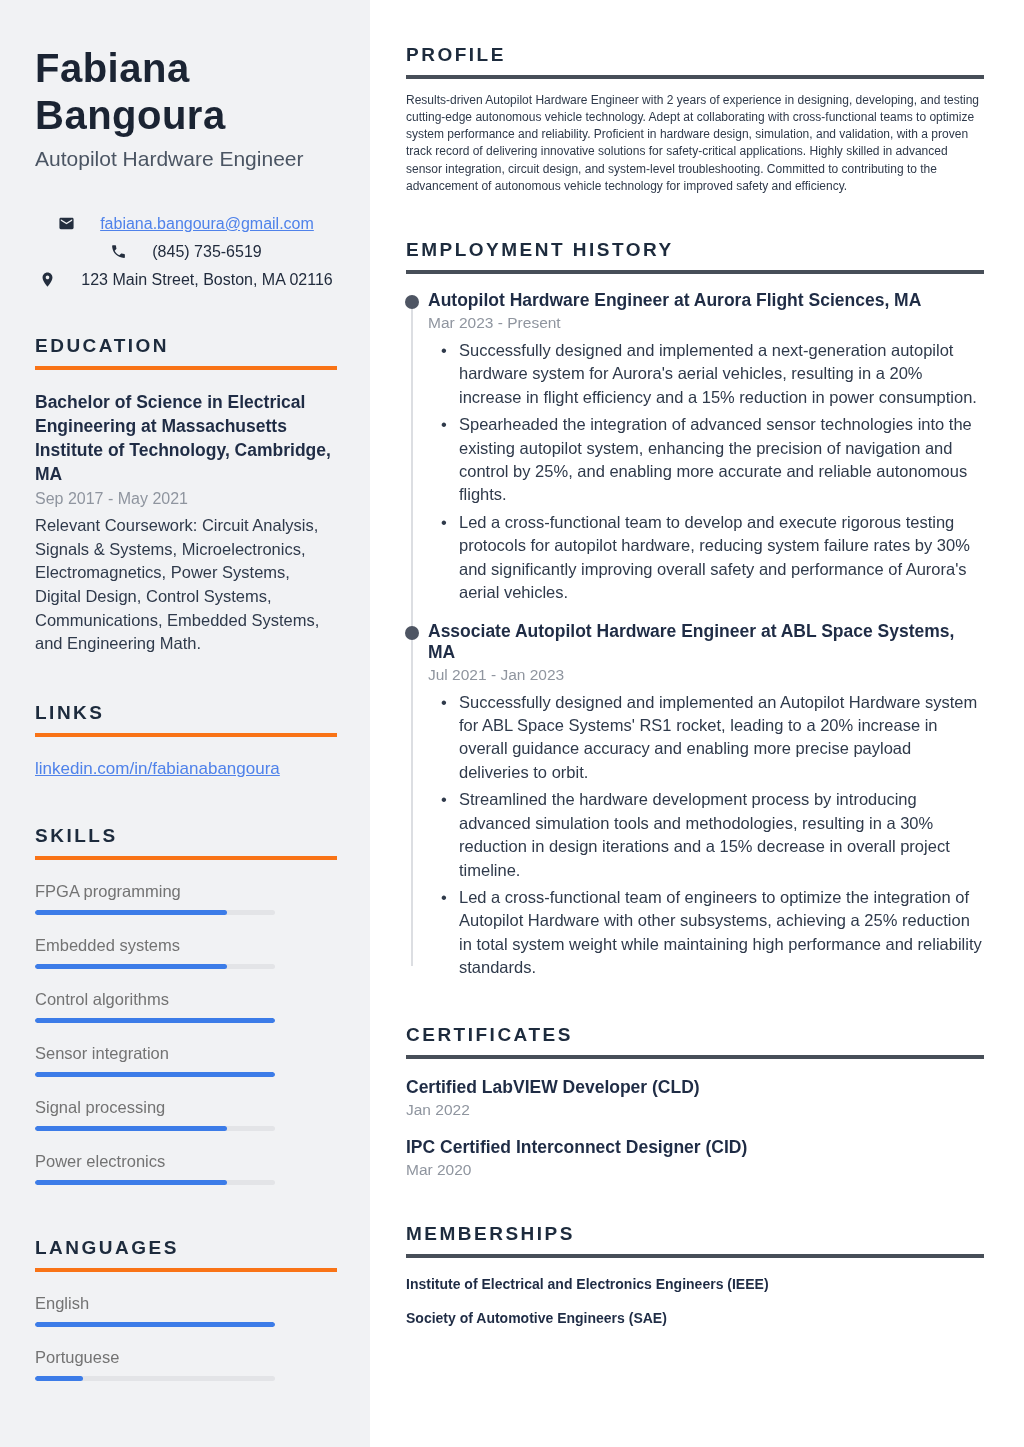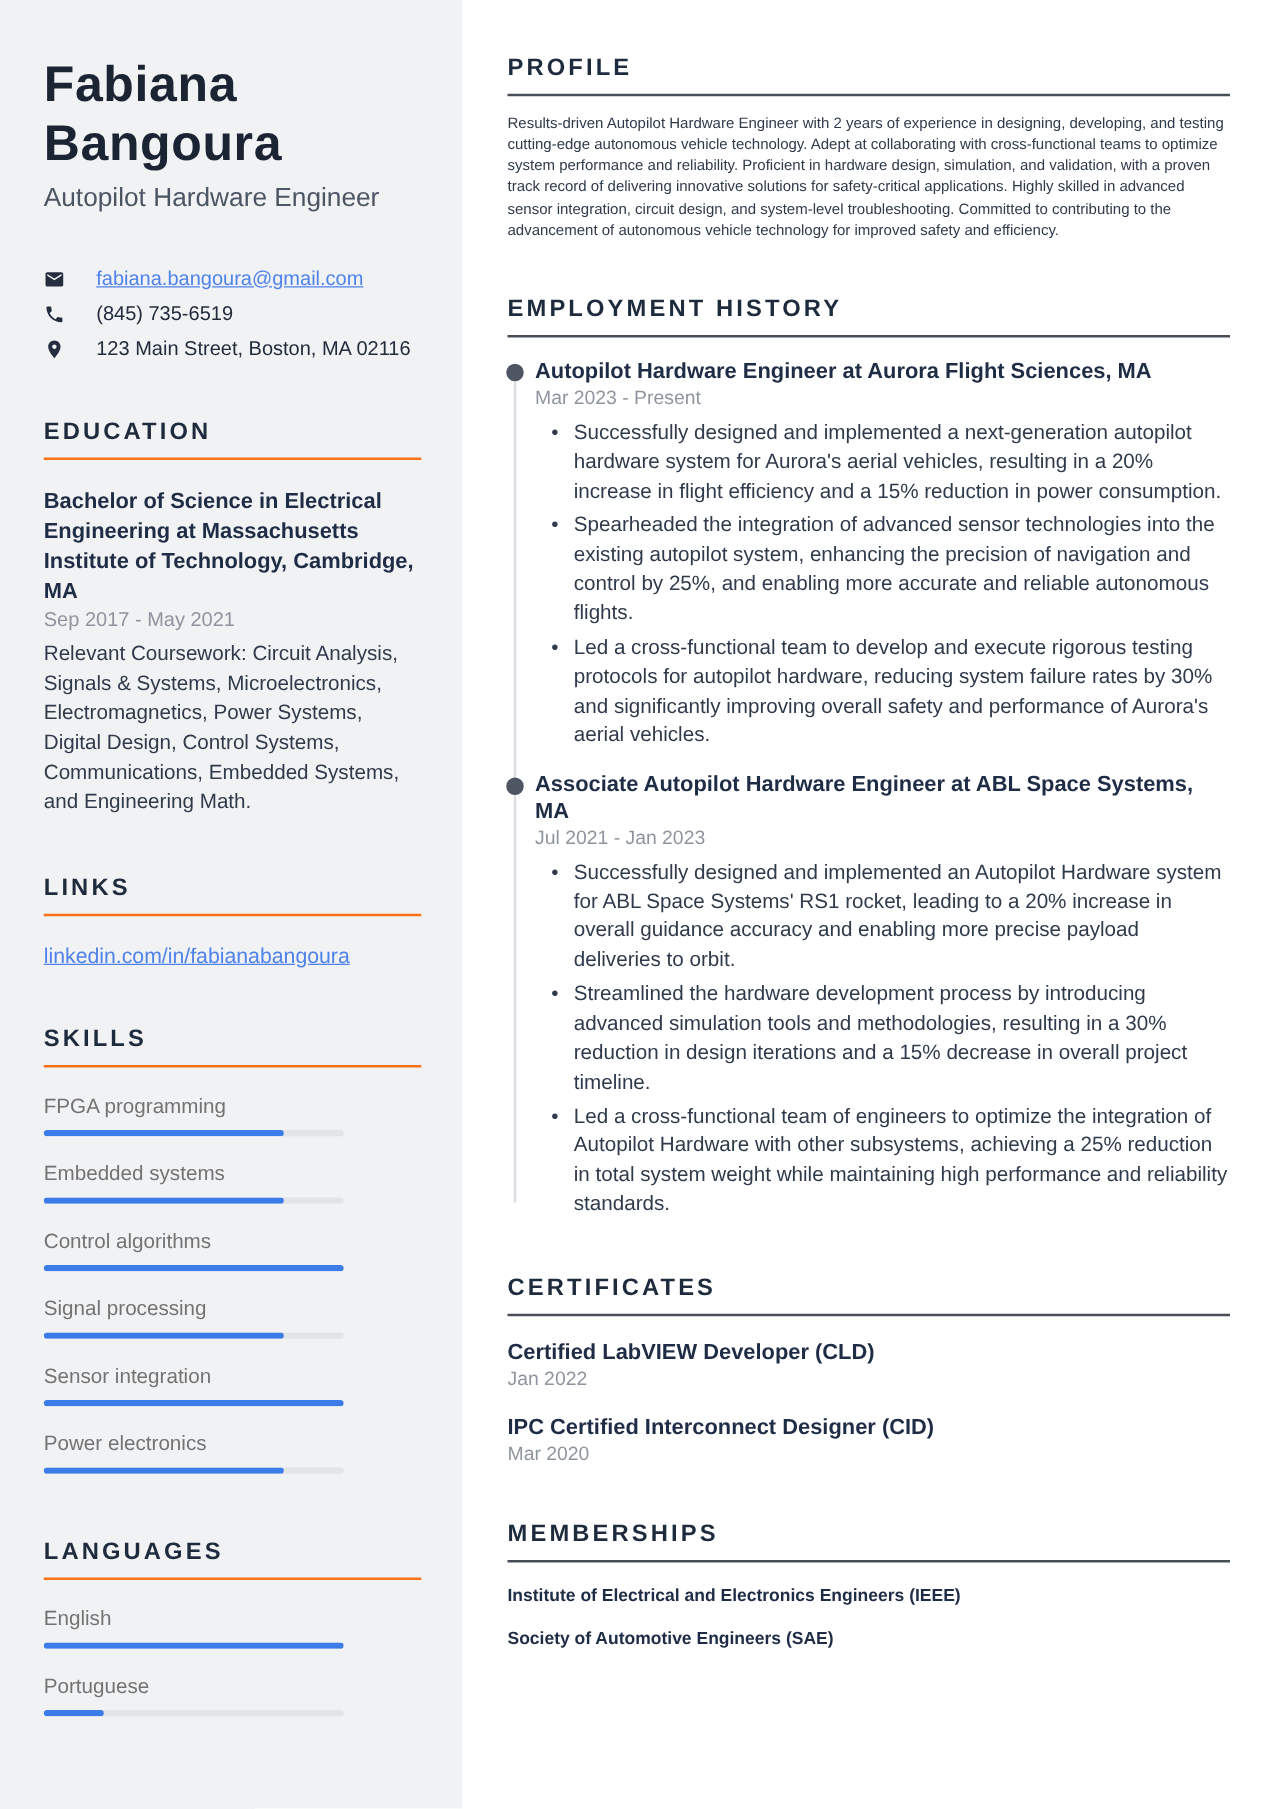--- a/index.html
+++ b/index.html
@@ -26,31 +26,31 @@
     font-size:40px; line-height:1.17; font-weight:bold;
     color:#1b2433; width:250px; letter-spacing:0.5px;
   }
   .person-title {
     margin-top:8px;
     font-size:21px; color:#4b5563;
   }
   .contact { margin-top:44px; }
   .contact-row {
     display:flex; align-items:center; gap:25px;
-    margin-bottom:10px; font-size:16px; color:#222c3d;
+    margin-bottom:10px; font-size:16px; color:#222c3d;justify-content:center;
   }
   .contact-row svg { flex:0 0 auto; }
   a.link { color:#4f82ea; text-decoration:underline; }
 
   .side-section { margin-top:46px; }
   .section-heading {
     font-size:19px; font-weight:bold; letter-spacing:2.5px;
     color:#1d2b3d;
     padding-bottom:9px;
-    border-bottom:2px solid #f97316;
+    border-bottom:4px solid #f97316;
   }
   .edu-degree {
     margin-top:20px;
     font-size:17.5px; font-weight:bold; line-height:1.38;
     color:#1f2c45; width:305px;
   }
   .muted-date { margin-top:4px; font-size:16px; color:#8f959f; }
   .edu-desc {
     margin-top:6px;
     font-size:16.5px; line-height:1.43; color:#2f3a4b;
@@ -179,29 +179,29 @@
             <div class="bar-fill" style="width: 80%;"></div>
           </div>
       </div>
       <div class="skill-item">
         <div class="skill-label">Control algorithms</div>
         <div class="bar-track">
             <div class="bar-fill" style="width: 100%;"></div>
           </div>
       </div>
       <div class="skill-item">
+        <div class="skill-label">Sensor integration</div>
+        <div class="bar-track">
+            <div class="bar-fill" style="width: 100%;"></div>
+          </div>
+      </div>
+      <div class="skill-item">
         <div class="skill-label">Signal processing</div>
         <div class="bar-track">
             <div class="bar-fill" style="width: 80%;"></div>
-          </div>
-      </div>
-      <div class="skill-item">
-        <div class="skill-label">Sensor integration</div>
-        <div class="bar-track">
-            <div class="bar-fill" style="width: 100%;"></div>
           </div>
       </div>
       <div class="skill-item">
         <div class="skill-label">Power electronics</div>
         <div class="bar-track">
             <div class="bar-fill" style="width: 80%;"></div>
           </div>
       </div>
     </section>
 

